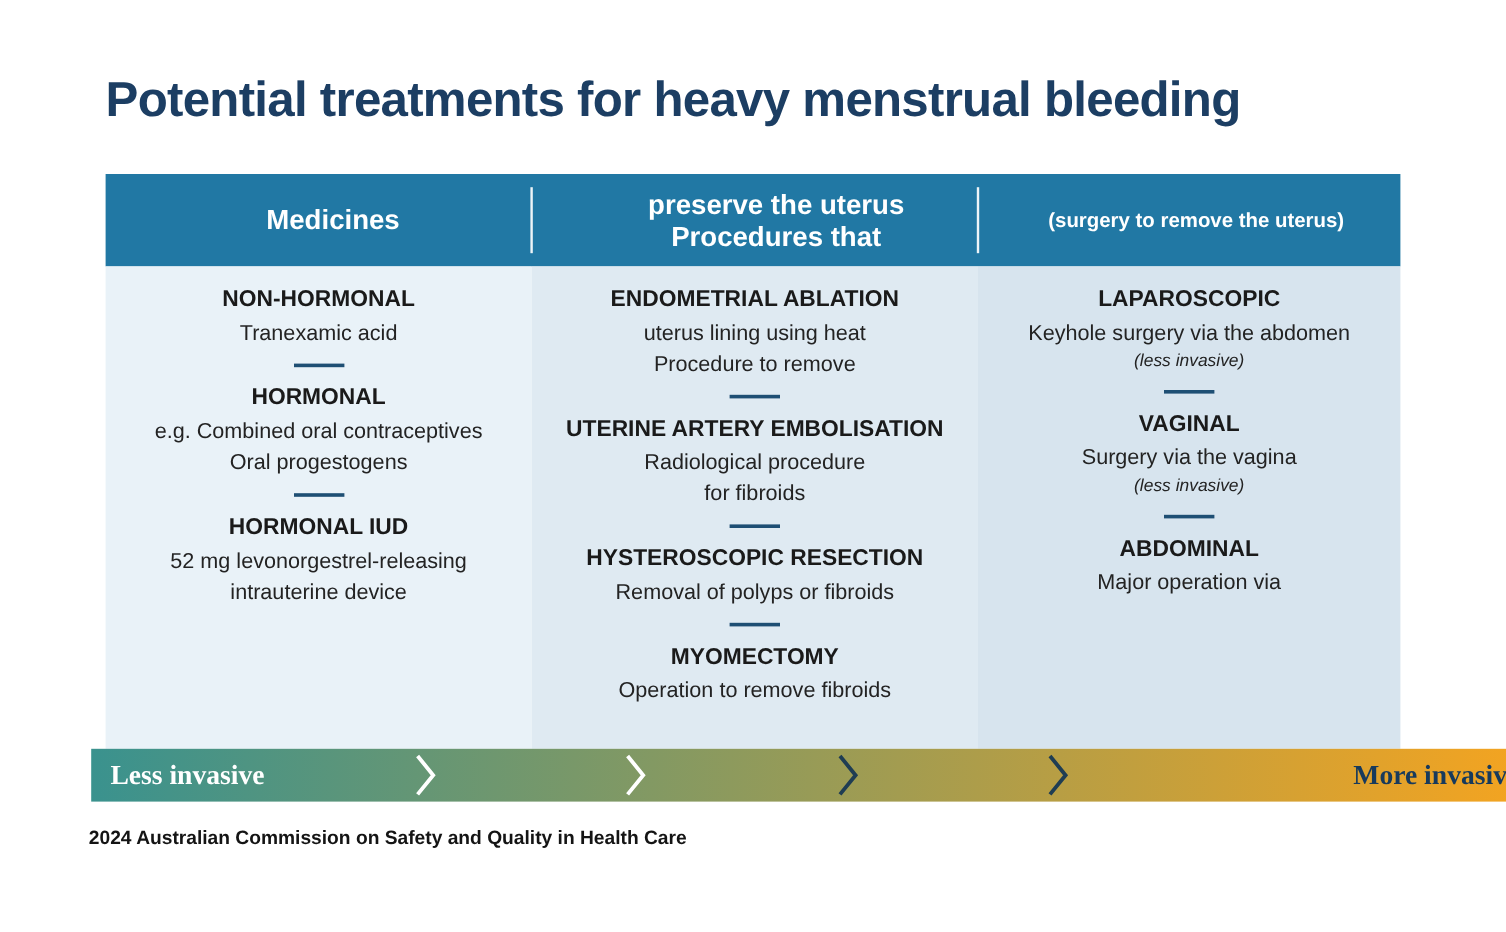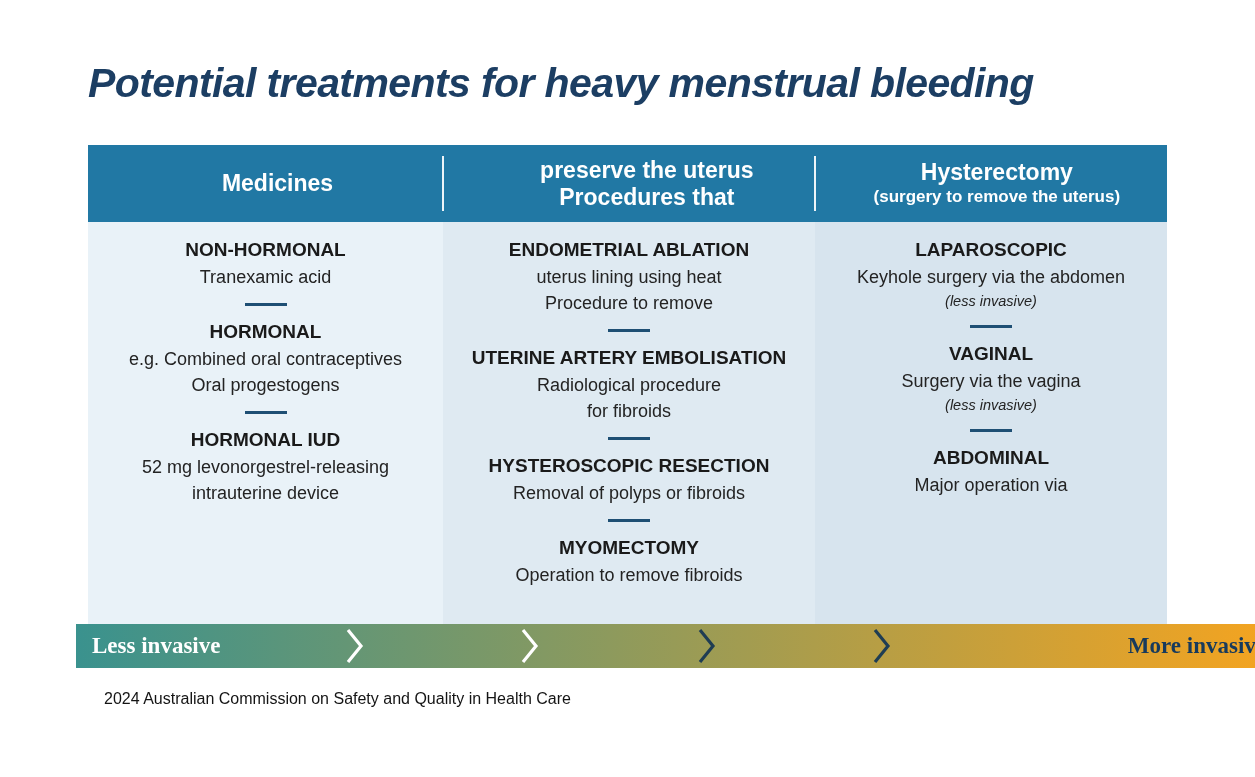--- a/index.html
+++ b/index.html
@@ -15,21 +15,20 @@
   .title {
     position: absolute;
     left: 88px;
     top: 60px;
     width: 1110px;
     font-size: 41px;
     font-weight: bold;
     letter-spacing: -0.6px;
     color: var(--title-navy, #1C3E63);
     white-space: nowrap;
-    font-style: italic;
   }
   
   .band {
     position: absolute;
     left: 88px;
     top: 145px;
     width: 1079px;
     height: 77px;
     background: var(--header-bg, #2178A4);
     display: flex;
@@ -98,43 +97,43 @@
   }
   .bar-label.left  { left: 16px;  color: #ffffff; }
   .bar-label.right { right: 16px; color: var(--more-invasive-text, #173A5C); }
   .chev { position: absolute; top: 4px; width: 20px; height: 36px; }
   .chev.p1 { left: 269px; }
   .chev.p2 { left: 444px; }
   .chev.p3 { left: 621px; }
   .chev.p4 { left: 796px; }
   .footer {
     position: absolute;
-    left: 104px;
+    left: 74px;
     top: 690px;
     font-size: 16px;
     color: #141414;
+    font-weight: bold;
   }
 </style>
 </head>
 <body>
 
 <div class="page">
 
   <h1 class="title">Potential treatments for heavy menstrual bleeding</h1>
 
   <div class="band">
     <div class="band-col c1">
       <div class="band-title">Medicines</div>
     </div>
     <div class="band-col c2">
       <div class="band-title">preserve the uterus</div>
       <div class="band-title">Procedures that</div>
     </div>
     <div class="band-col c3">
-      <div class="band-title">Hysterectomy</div>
       <div class="band-sub">(surgery to remove the uterus)</div>
     </div>
     <div class="vdiv v1"></div>
     <div class="vdiv v2"></div>
   </div>
 
   <div class="tbody">
 
     <div class="col c1">
       <div class="group">

